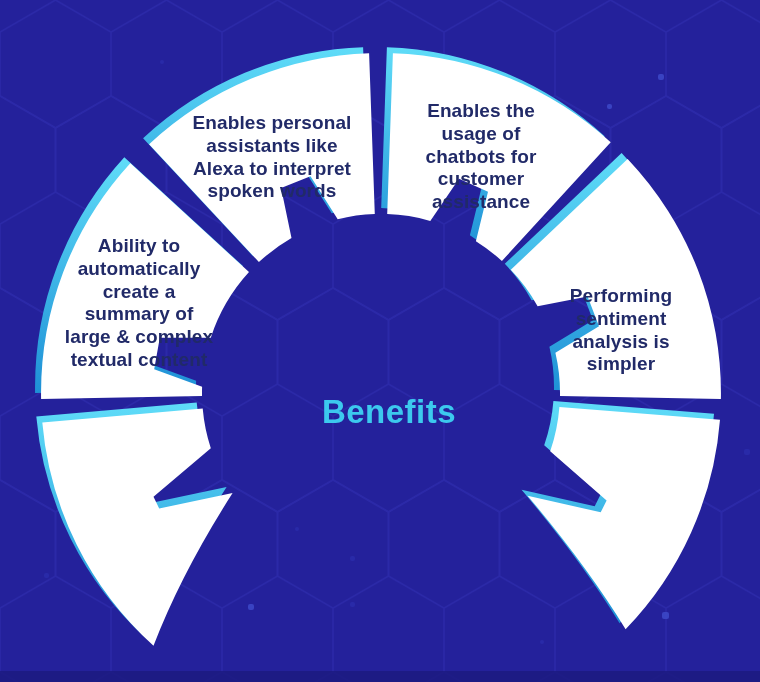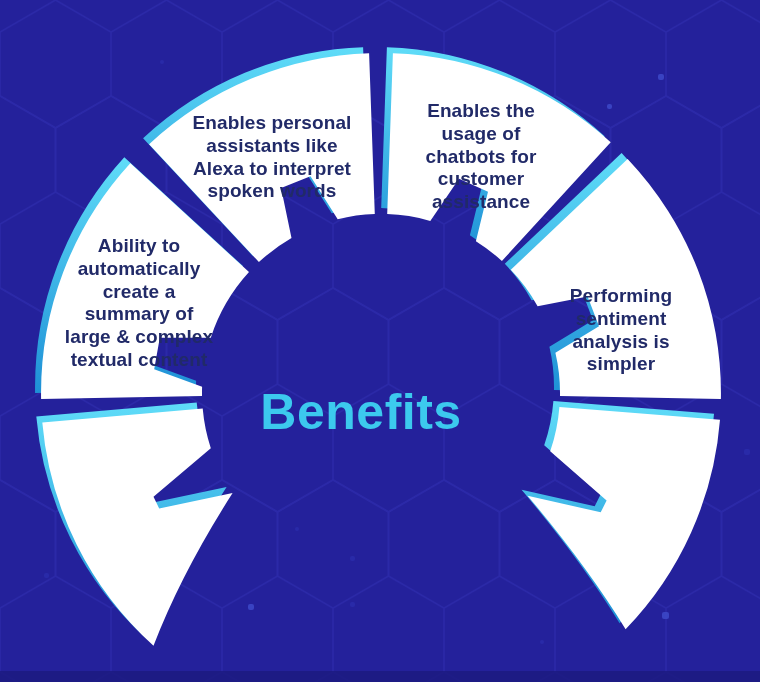--- a/index.html
+++ b/index.html
@@ -23,25 +23,25 @@
     transform:translate(-50%,-50%);
     text-align:center;
     font-weight:bold;
     font-size:19px;
     line-height:1.2;
     color:var(--labelText);
     letter-spacing:0.1px;
   }
   .center-title{
     position:absolute;
-    left:361px;top:412px;
+    left:389px;top:412px;
     transform:translate(-50%,-50%);
     text-align:center;
     font-weight:bold;
-    font-size:50px;
+    font-size:33px;
     line-height:1.17;
     color:var(--accent);
     letter-spacing:0.5px;
     white-space:nowrap;
   }
 </style>
 </head>
 <body>
 
 <div id="stage">

